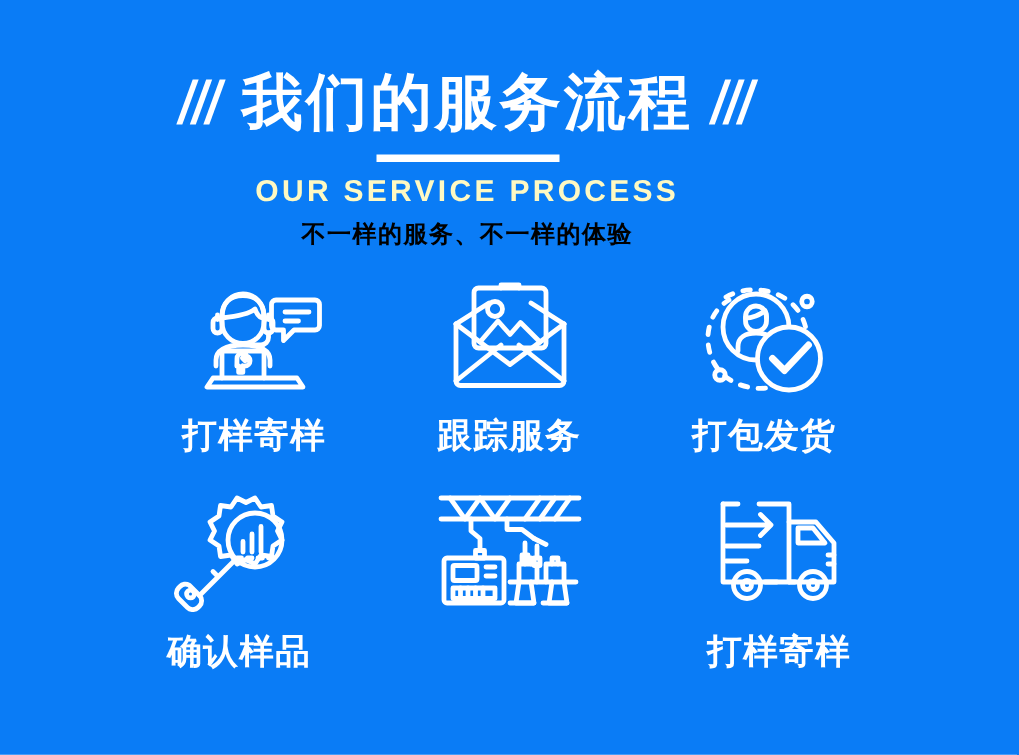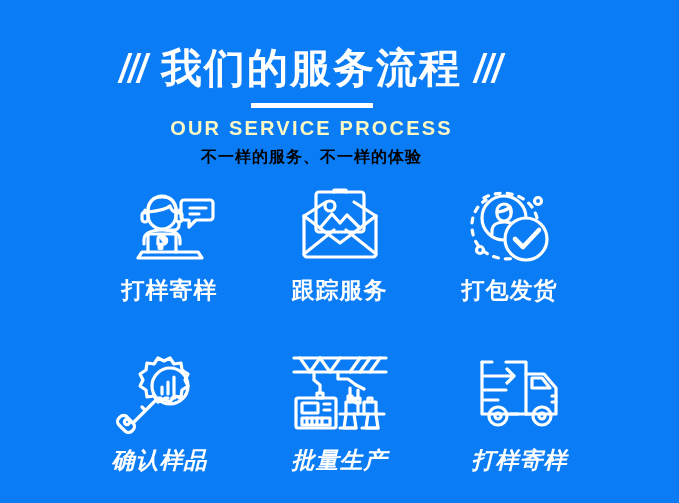--- a/index.html
+++ b/index.html
@@ -82,21 +82,21 @@
 
   
   .row {
     position: absolute;
     left: 0;
     width: 679px;
     display: flex;
     justify-content: center;
   }
   .row-1 { top: 186px; }
-  .row-2 { top: 352px; font-style: italic; }
+  .row-2 { top: 326px; }
   .row-1 .step { width: 170px; }
   .row-2 .step { width: 180px; }
   .step {
     display: flex;
     flex-direction: column;
     align-items: center;
   }
   .icon-box {
     height: 78px;
     display: flex;
@@ -259,21 +259,20 @@
           <path d="M19 66v7M24 66v7M29 66v7M34 66v7"></path>
 
           <path d="M52 62h44"></path>
           <path d="M58 62V50h12v12M76 62V50h12v12"></path>
           <path d="M62 50v-4h4v4M80 50v-4h4v4"></path>
 
           <path d="M58 62l-2 14h12l-2-14M80 62l-2 14h12l-2-14"></path>
           <path d="M52 76h16M74 76h16"></path>
         </svg>
       </div>
-      <div class="step-label">批量生产</div>
     </div>
 
     <div class="step">
       <div class="icon-box">
         <svg width="104" height="82" viewBox="0 0 104 82" fill="none" stroke="#ffffff" stroke-width="3.2" stroke-linecap="round" stroke-linejoin="round">
 
           <path d="M14 10v52h44V10H38"></path>
           <path d="M14 10h10"></path>
 
           <path d="M16 24h30l-7-7M39 31l7-7"></path>

